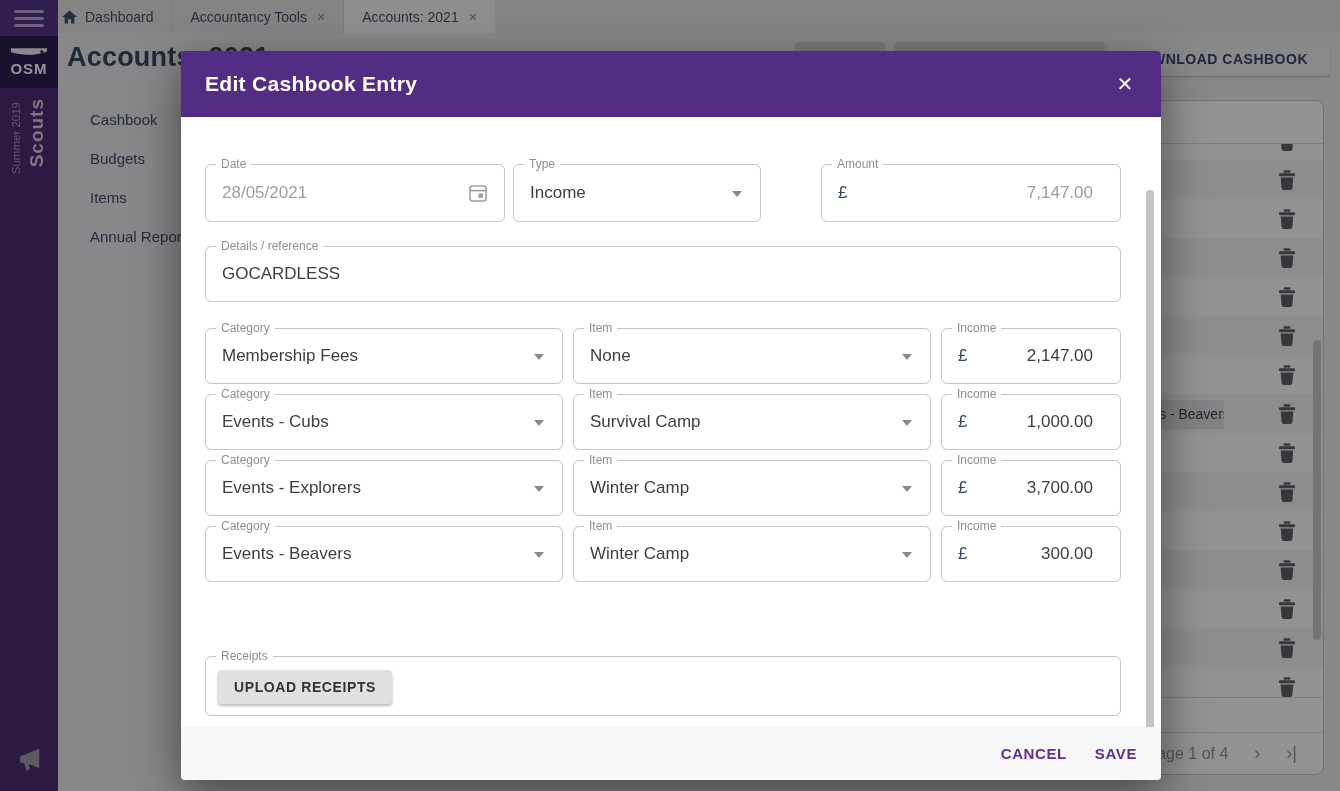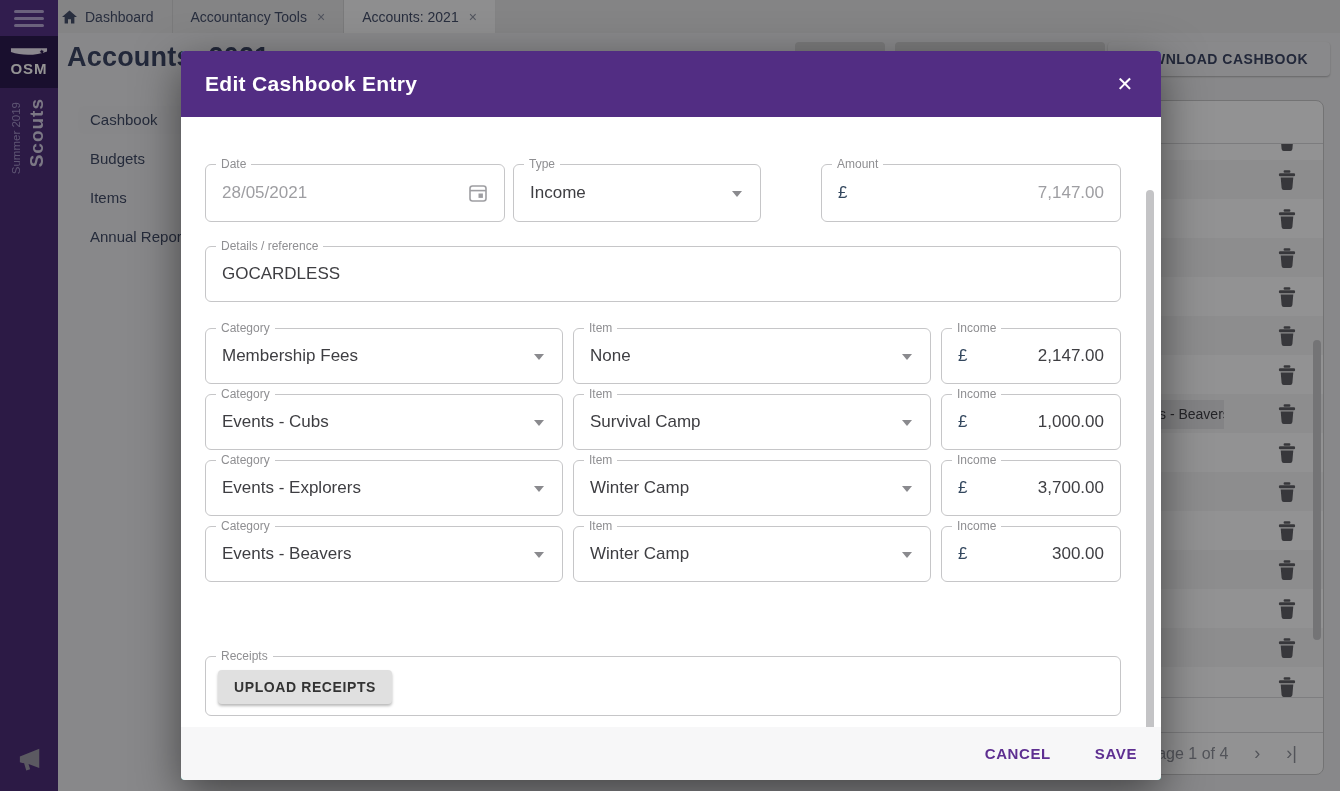--- a/index.html
+++ b/index.html
@@ -63,29 +63,29 @@
   .modal { position:absolute; left:181px; top:51px; width:980px; height:729px; background:#5eead4;
            border-radius:4px; box-shadow:0 14px 45px rgba(0,0,0,0.5);text-decoration:underline; }
   .m-head { position:absolute; left:0; top:0; right:0; height:66px; border-radius:4px 4px 0 0;
             display:flex; align-items:center; }
   .m-title { margin-left:24px; color:#fff; font-size:21px; font-weight:600; letter-spacing:0.3px; }
   .m-close { position:absolute; right:24px; top:21px; width:24px; height:24px; color:#fff; font-size:20px;
              display:flex; align-items:center; justify-content:center; cursor:pointer; }
   .m-body { position:absolute; left:0; top:66px; right:0; bottom:53px; background:#fff; }
   .m-scroll { position:absolute; right:7px; top:73px; width:8px; height:576px; background:#c4c4c6; border-radius:4px; }
   .m-foot { position:absolute; left:0; right:0; bottom:0; height:53px; background:#f7f7f8; border-radius:0 0 4px 4px;
-            display:flex; align-items:center; justify-content:flex-end; gap:44px; padding-right:24px; }
+            display:flex; align-items:center; justify-content:flex-end; gap:28px; padding-right:24px; }
   .m-act { background:none; border:none; font-family:inherit; font-size:15px; font-weight:bold; letter-spacing:0.6px; cursor:pointer; }
 
   .fgrid { position:absolute; left:24px; top:47px; width:916px; }
   .field { position:absolute; height:58px; border:1px solid #c6c6c8; border-radius:6px; background:#fff; }
   .field .flabel { position:absolute; top:-8px; left:10px; background:#fff; padding:0 5px; font-size:12px; color:#8f8f92; }
   .fval { position:absolute; left:16px; top:50%; transform:translateY(-50%); font-size:17px; color:#3e3e42; }
   .fval.dis { color:#9e9ea2; }
-  .fval.rt { left:auto; right:16px; }
+  .fval.rt { left:auto; right:27px; }
   .cur { position:absolute; left:16px; top:50%; transform:translateY(-50%); font-size:17px; color:#33475e; }
   .caret { position:absolute; right:18px; top:50%; margin-top:-2px; width:0; height:0;
            border-left:5.5px solid transparent; border-right:5.5px solid transparent; border-top:6px solid #8a8a8e; }
   .cal { position:absolute; right:16px; top:50%; transform:translateY(-50%); width:20px; height:20px; cursor:pointer; }
   .cal rect.frame { fill:none; stroke:#9e9ea2; stroke-width:1.6; }
   .cal line { stroke:#9e9ea2; stroke-width:1.6; }
   .cal rect.dot { fill:#9e9ea2; }
 
   .f-date { left:0; top:0; width:300px; }
   .f-type { left:308px; top:0; width:248px; cursor:pointer; }

